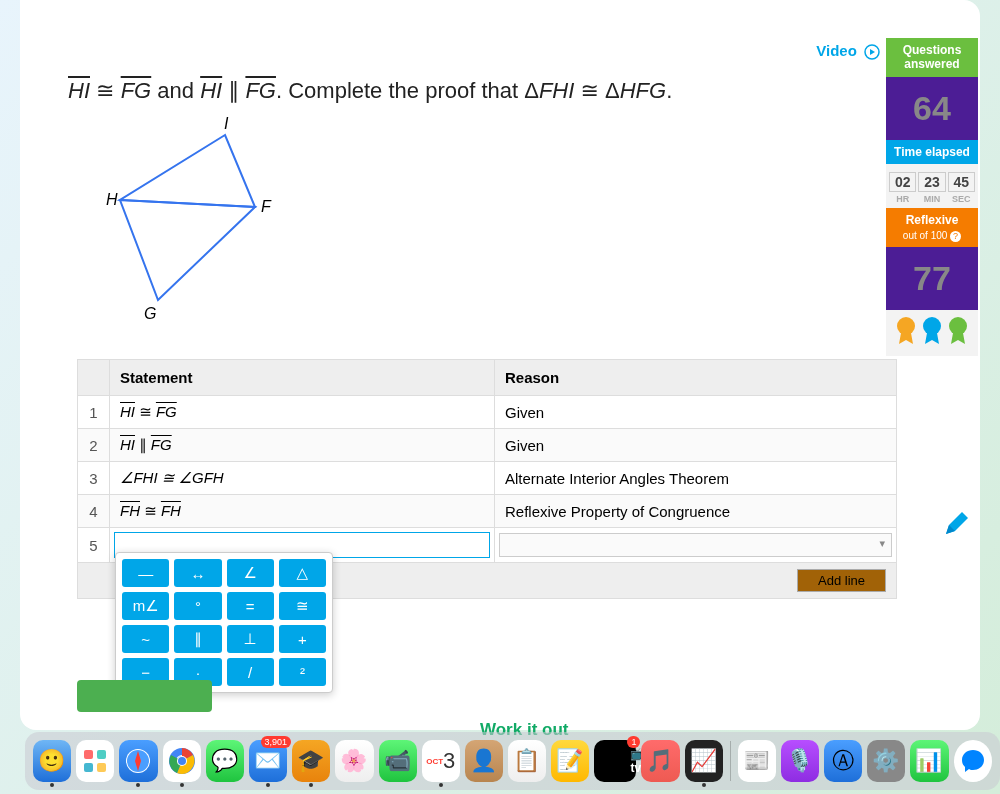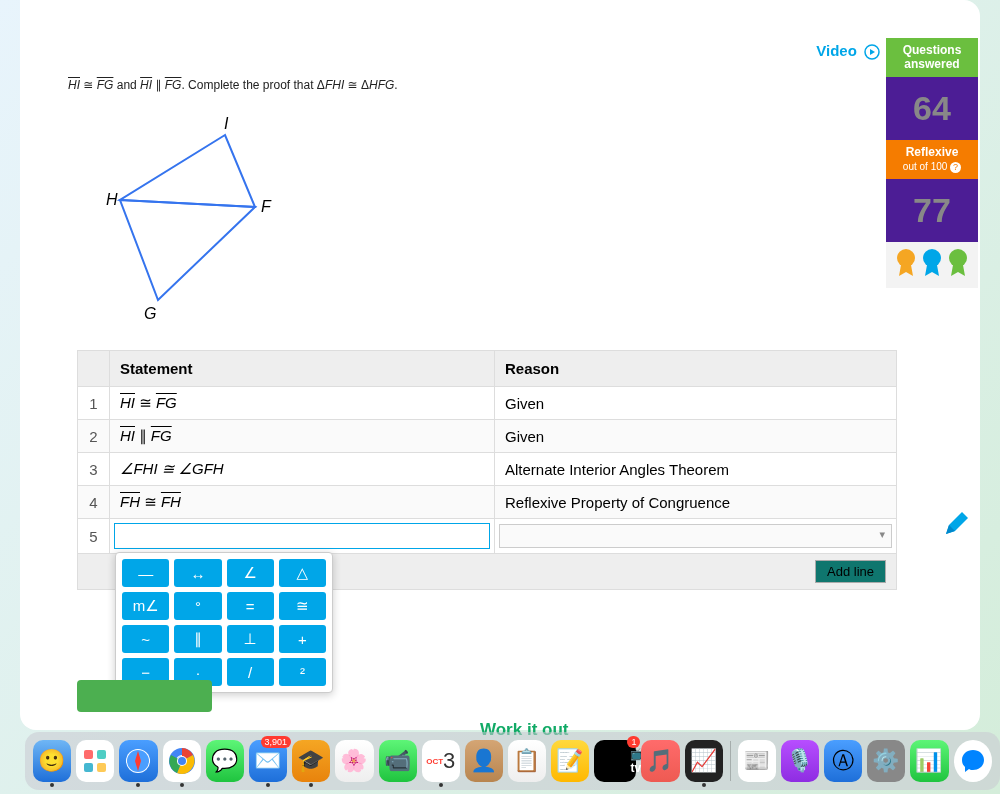--- a/index.html
+++ b/index.html
@@ -28,34 +28,34 @@
   color: #00a6e8;
   font-size: 15px;
   font-weight: bold;
   cursor: pointer;
 }
 .video-link svg { vertical-align: middle; margin-left: 3px; }
 .problem-text {
   position: absolute;
   left: 48px;
   top: 78px;
-  font-size: 12px;
+  font-size: 22px;
   color: #222;
 }
 .overline { text-decoration: overline; font-style: italic; }
 .ital { font-style: italic; }
 .figure {
   position: absolute;
   left: 60px;
   top: 115px;
 }
 .proof-table {
   position: absolute;
   left: 57px;
-  top: 350px;
+  top: 359px;
   width: 820px;
   border-collapse: collapse;
   font-size: 15px;
 }
 .proof-table th {
   background: #eee;
   text-align: left;
   padding: 9px 10px;
   border: 1px solid #ddd;
 }
@@ -89,23 +89,23 @@
   content: "▾";
   position: absolute;
   right: 6px;
   top: 3px;
   color: #888;
   font-size: 11px;
 }
 .add-line-row td { text-align: right; background: #eee !important; padding: 6px 10px;}
 .add-line-btn {
   display: inline-block;
-  background: #0f766e;
+  background: #a16207;
   border: 1px solid #aaa;
-  padding: 3px 11px;
+  padding: 3px 20px;
   font-size: 13px;
   cursor: pointer;
   text-align: right;
 }
 .symbol-palette {
   position: absolute;
   left: 95px;
   top: 552px;
   background: #fff;
   border: 1px solid #ccc;
@@ -354,20 +354,37 @@
   </div>
 
   <div class="submit-btn"></div>
 
   <div class="work-it-out">Work it out</div>
 
   <div class="sidebar">
     <div class="side-box">
       <div class="side-label">Questions answered</div>
       <div class="side-value">64</div>
+    </div>
+    <div class="side-box">
+      <div class="side-label blue">Time elapsed</div>
+      <div class="time-row">
+        <div class="time-cell">
+            <div class="time-val">02</div>
+            <div class="time-lbl">HR</div>
+          </div>
+        <div class="time-cell">
+            <div class="time-val">23</div>
+            <div class="time-lbl">MIN</div>
+          </div>
+        <div class="time-cell">
+            <div class="time-val">45</div>
+            <div class="time-lbl">SEC</div>
+          </div>
+      </div>
     </div>
     <div class="side-box">
       <div class="side-label orange">
         <span>Reflexive</span><br>
         <span style="font-weight:normal;font-size:10px;"><span>out of 100</span> <span style="display:inline-block;width:11px;height:11px;background:#fff;color:#f57c00;border-radius:50%;font-size:9px;line-height:11px;">?</span></span>
       </div>
       <div class="side-value">77</div>
       <div class="ribbons">
         <svg width="24" height="30">
             <circle cx="12" cy="10" r="9" fill="#f5a623"></circle>

